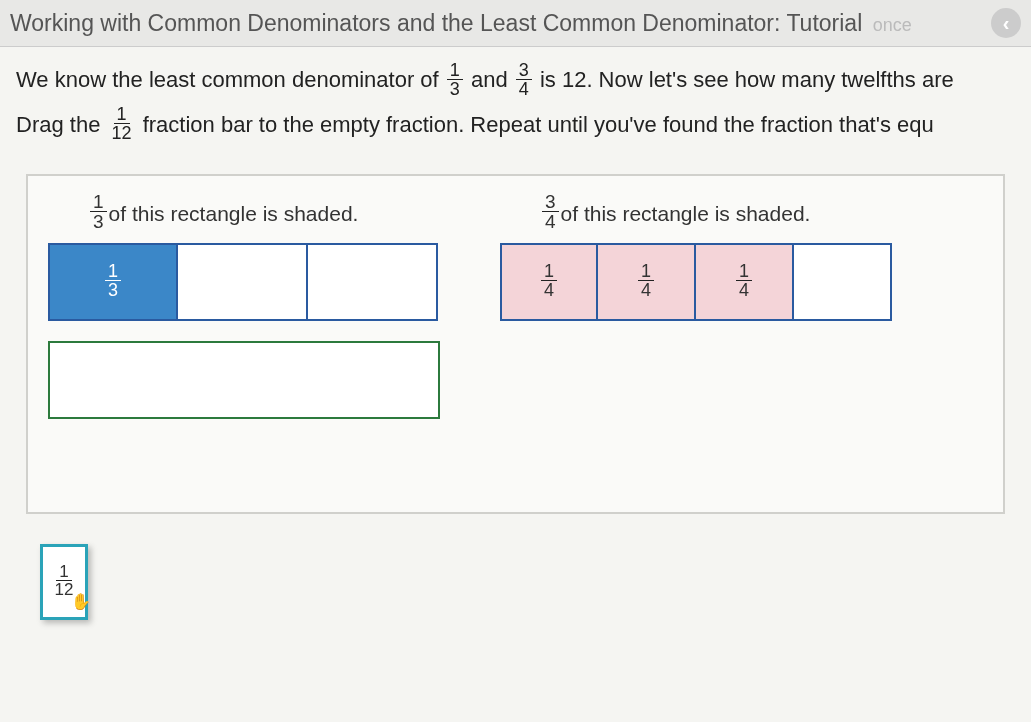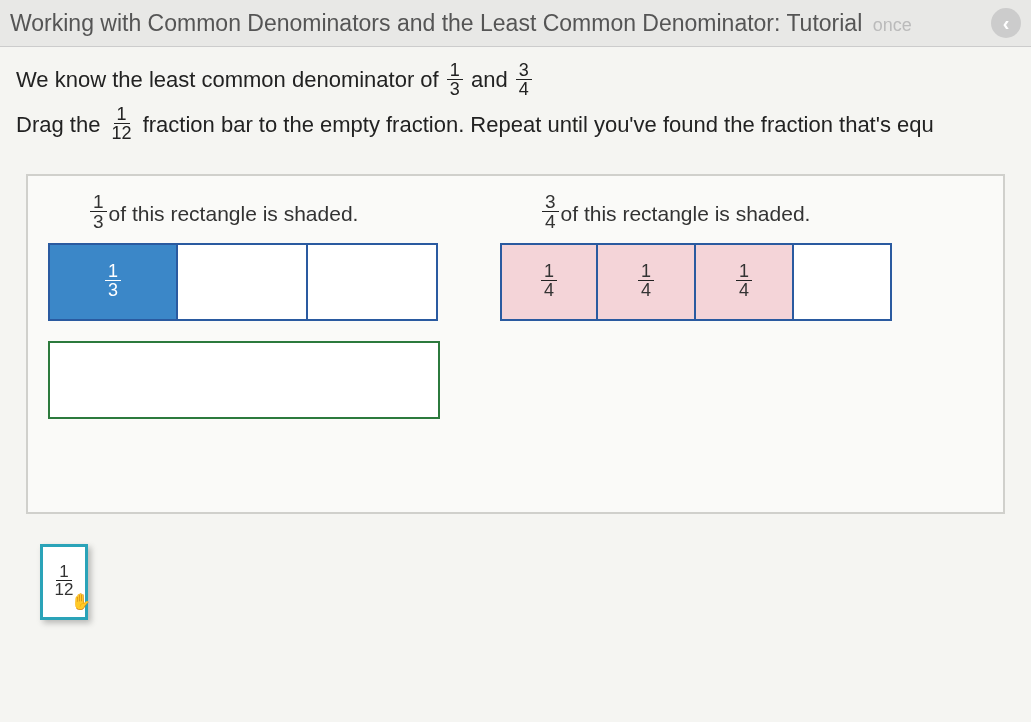--- a/index.html
+++ b/index.html
@@ -144,20 +144,21 @@
     <span>We know the least common denominator of </span>
     <span class="frac">
       <span class="num">1</span>
       <span class="den">3</span>
     </span>
     <span> and </span>
     <span class="frac">
       <span class="num">3</span>
       <span class="den">4</span>
     </span>
+    <span> is 12. Now let's see how many twelfths are</span>
   </p>
 
   <p class="para">
     <span>Drag the </span>
     <span class="frac">
       <span class="num">1</span>
       <span class="den">12</span>
     </span>
     <span> fraction bar to the empty fraction. Repeat until you've found the fraction that's equ</span>
   </p>

